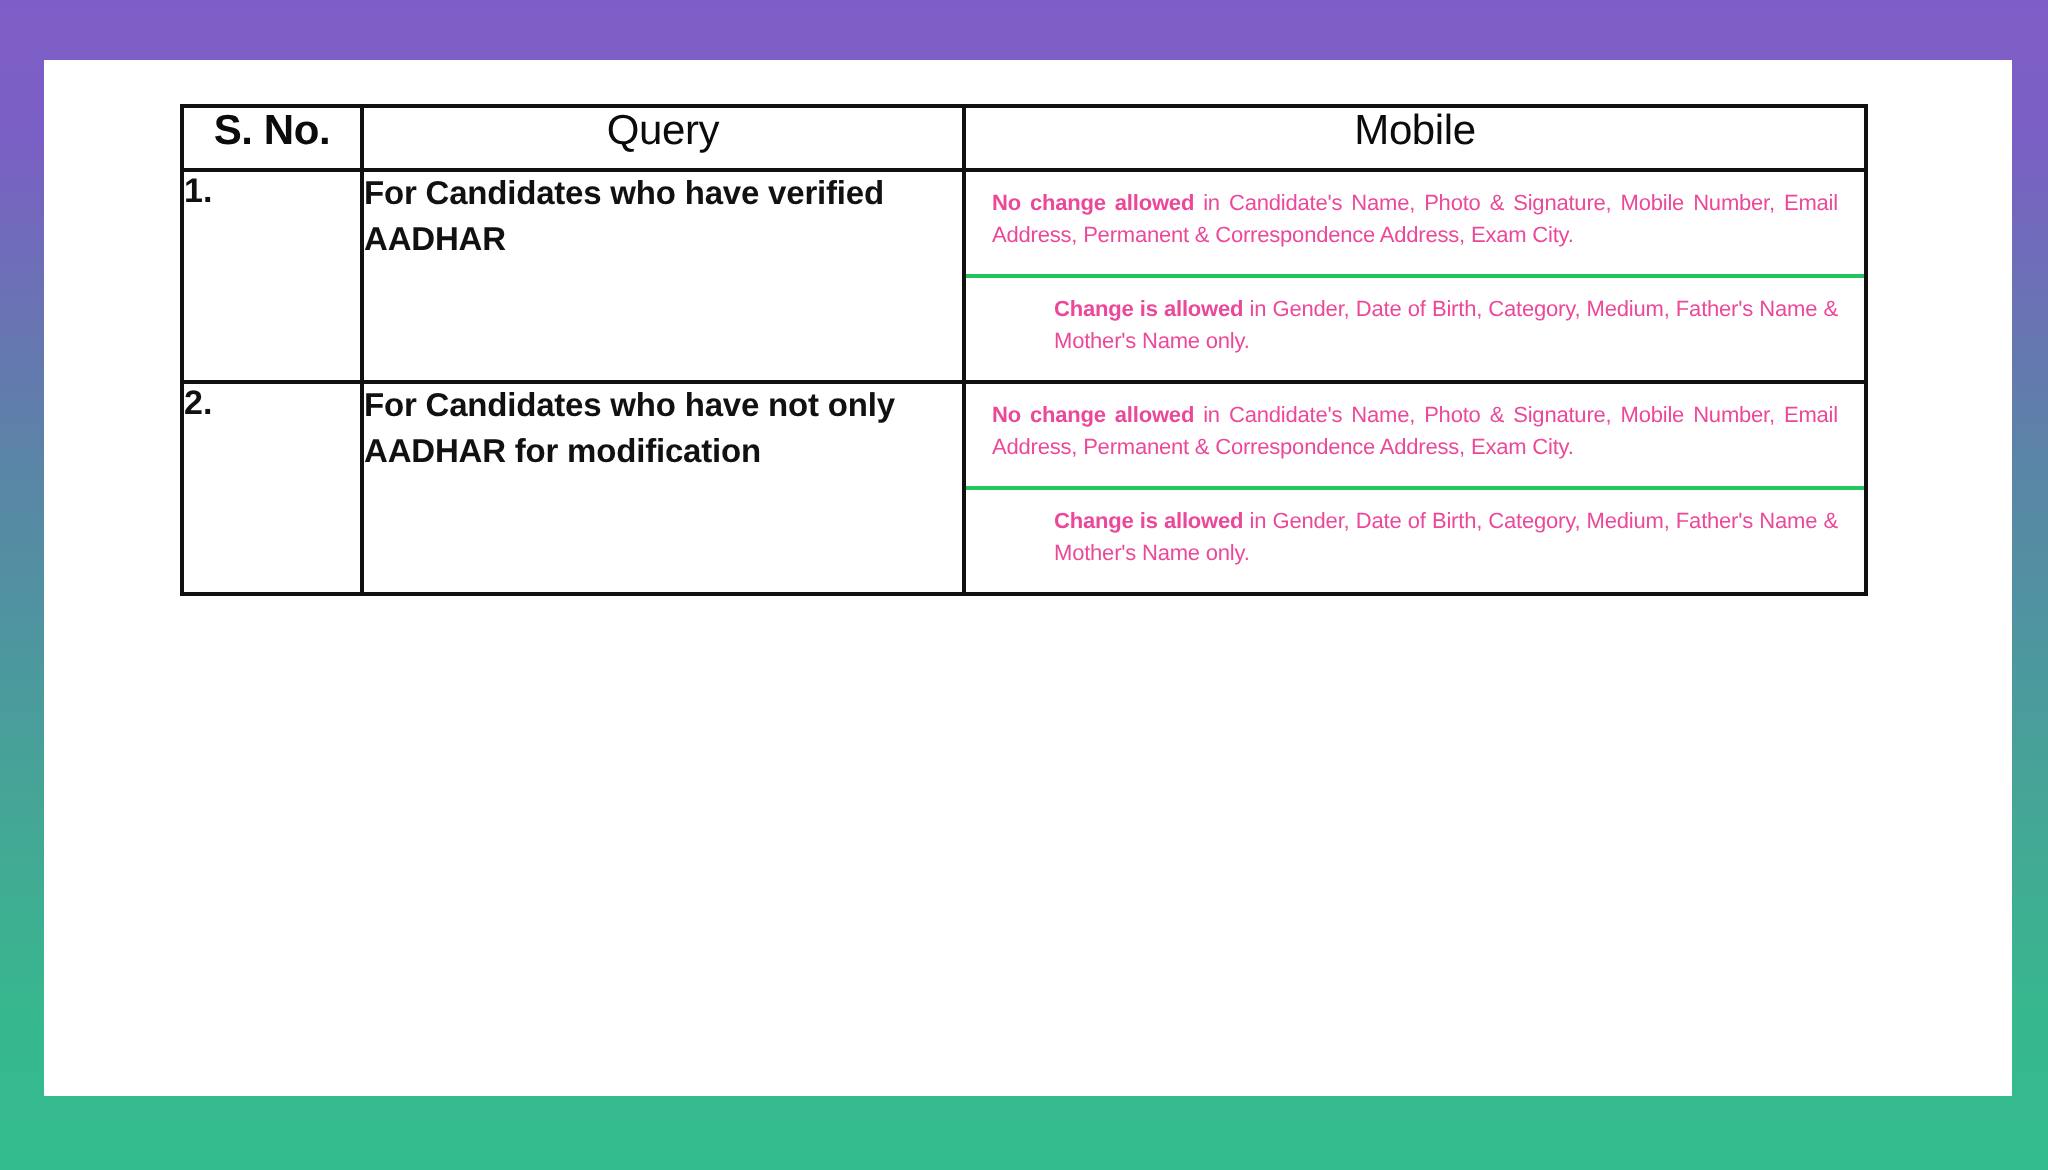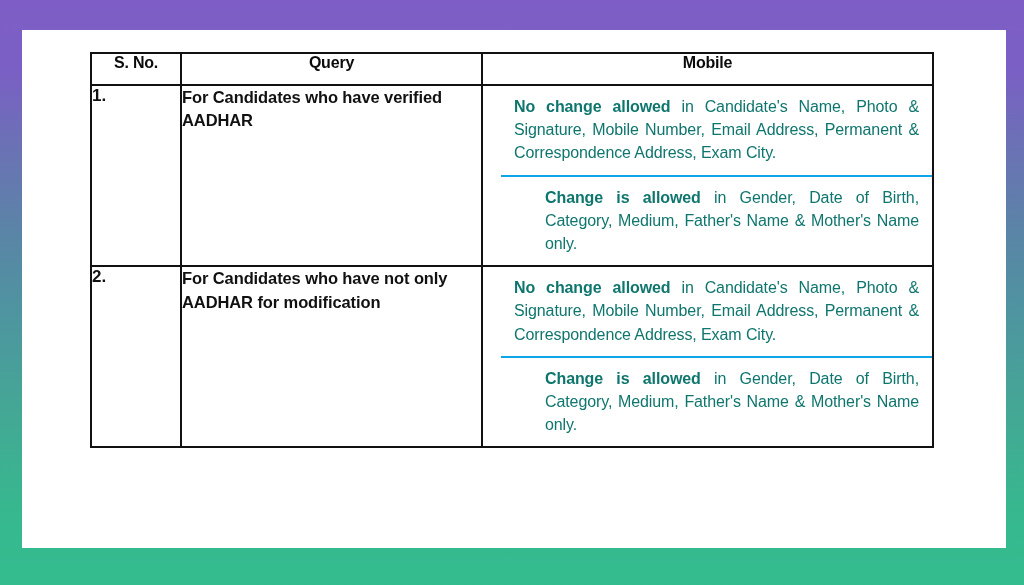--- a/index.html
+++ b/index.html
@@ -51,28 +51,28 @@
   
   .col-sno    { width: 90px; }
   .col-query  { width: 301px; }
   .col-action { width: 451px; }
 
   
   .hdr-cell {
     height: 30px;
     text-align: center;
     vertical-align: middle;
-    font-size: 16px;
+    font-size: 21px;
     font-weight: 700;
     color: #0b0b0b;
     letter-spacing: -0.2px;
     padding: 2px 0 4px 0;
   }
   .hdr-cell.soft {
-    font-weight: 700;
+    font-weight: 400;
   }
 
   
   .sno-cell {
     text-align: left;
     vertical-align: middle;
     font-size: 17px;
     font-weight: 700;
     color: #111111;
     padding-left: 14px;
@@ -91,30 +91,29 @@
     letter-spacing: -0.1px;
   }
 
   
   .action-cell {
     padding: 0;
     vertical-align: top;
   }
   .action-block {
     padding: 9px 13px 10px 13px;
-    font-size: 16px;
-    color: #0f766e;
+    font-size: 11px;
+    color: #ec4899;
     line-height: 1.45;
     text-align: justify;
     text-justify: inter-word;
     letter-spacing: -0.1px;
-    margin-left: 18px;
   }
   .action-block + .action-block {
-    border-top: 2px solid #0ea5e9;
+    border-top: 2px solid #22c55e;
     padding-left: 44px;
   }
   .action-block .lead {
     font-weight: 700;
   }
   .action-block .rest {
     font-weight: 400;
   }
 </style>
 </head>

